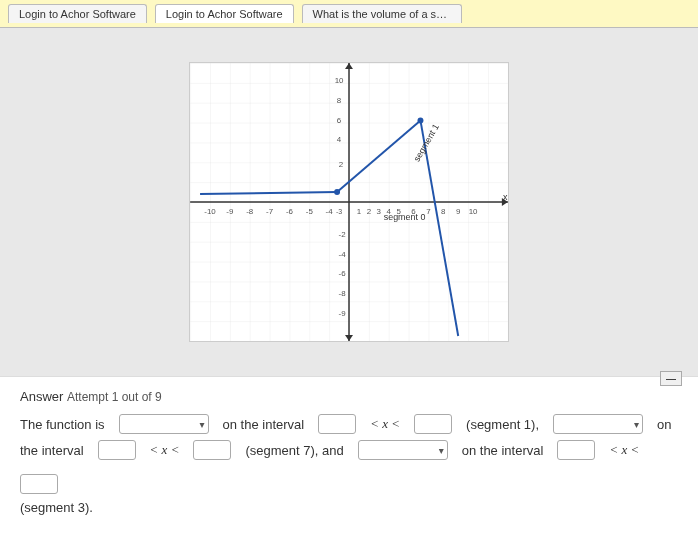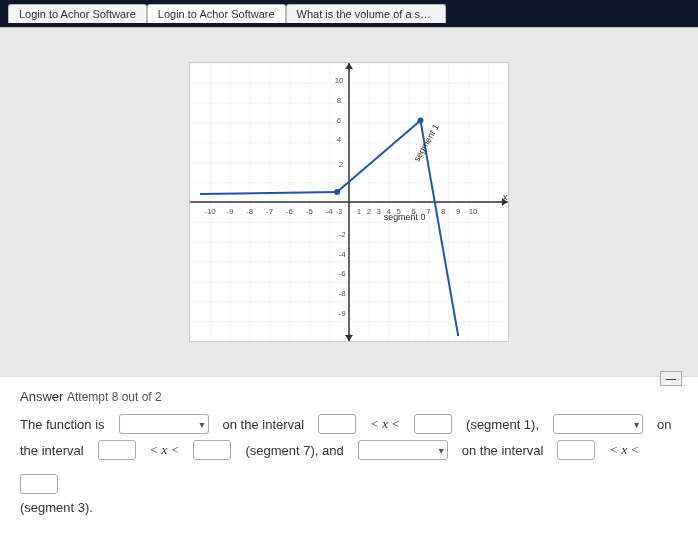--- a/index.html
+++ b/index.html
@@ -8,25 +8,26 @@
       font-size: 13px;
       background: #c8c8c8;
       width: 698px;
       height: 535px;
       overflow: hidden;
       position: relative;
     }
 
     
     .browser-bar {
-      background: #0f172a;
+      background: #fef9c3;
       height: 28px;
       display: flex;
       align-items: center;
       padding: 0 8px;
+      gap: 8px;
       border-bottom: 1px solid #bbb;
     }
     .tab {
       background: #f5f5f5;
       border: 1px solid #bbb;
       border-bottom: none;
       padding: 3px 10px;
       font-size: 11px;
       border-radius: 3px 3px 0 0;
       color: #333;
@@ -226,21 +227,21 @@
   </div>
 
   <div class="answer-section">
 
     <div style="position: absolute; right: 16px; top: 370px;">
       <span style="border:1px solid #aaa; padding:1px 5px; font-size:10px; background:#f0f0f0; cursor:pointer;">—</span>
     </div>
 
     <div class="answer-header">
       <strong>Answer</strong>
-      <span class="attempt-text">Attempt 8 out of 2</span>
+      <span class="attempt-text">Attempt 1 out of 9</span>
     </div>
 
     <div class="answer-row">
       <span>The function is</span>
       <div class="select-wrapper">
         <select class="dropdown-select">
           <option value=""></option>
           <option value="increasing">increasing</option>
           <option value="decreasing">decreasing</option>
           <option value="constant">constant</option>

